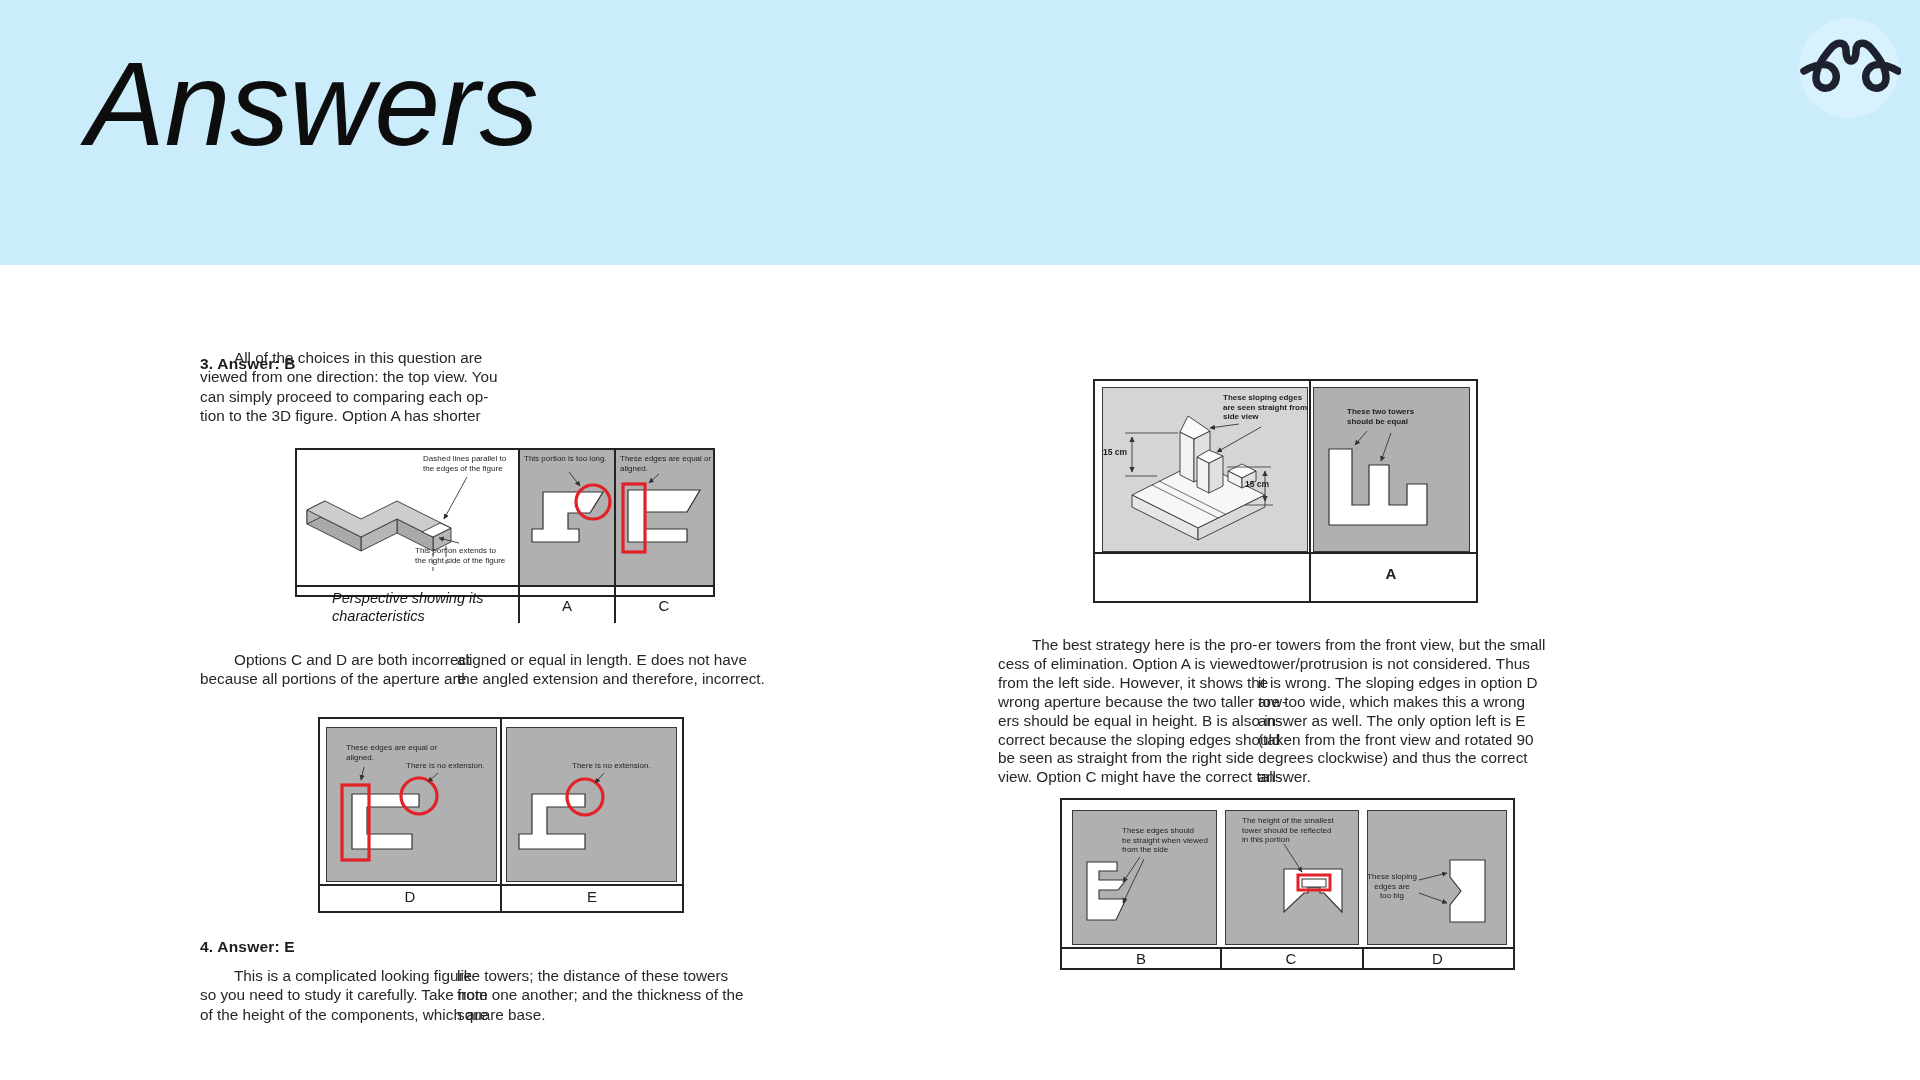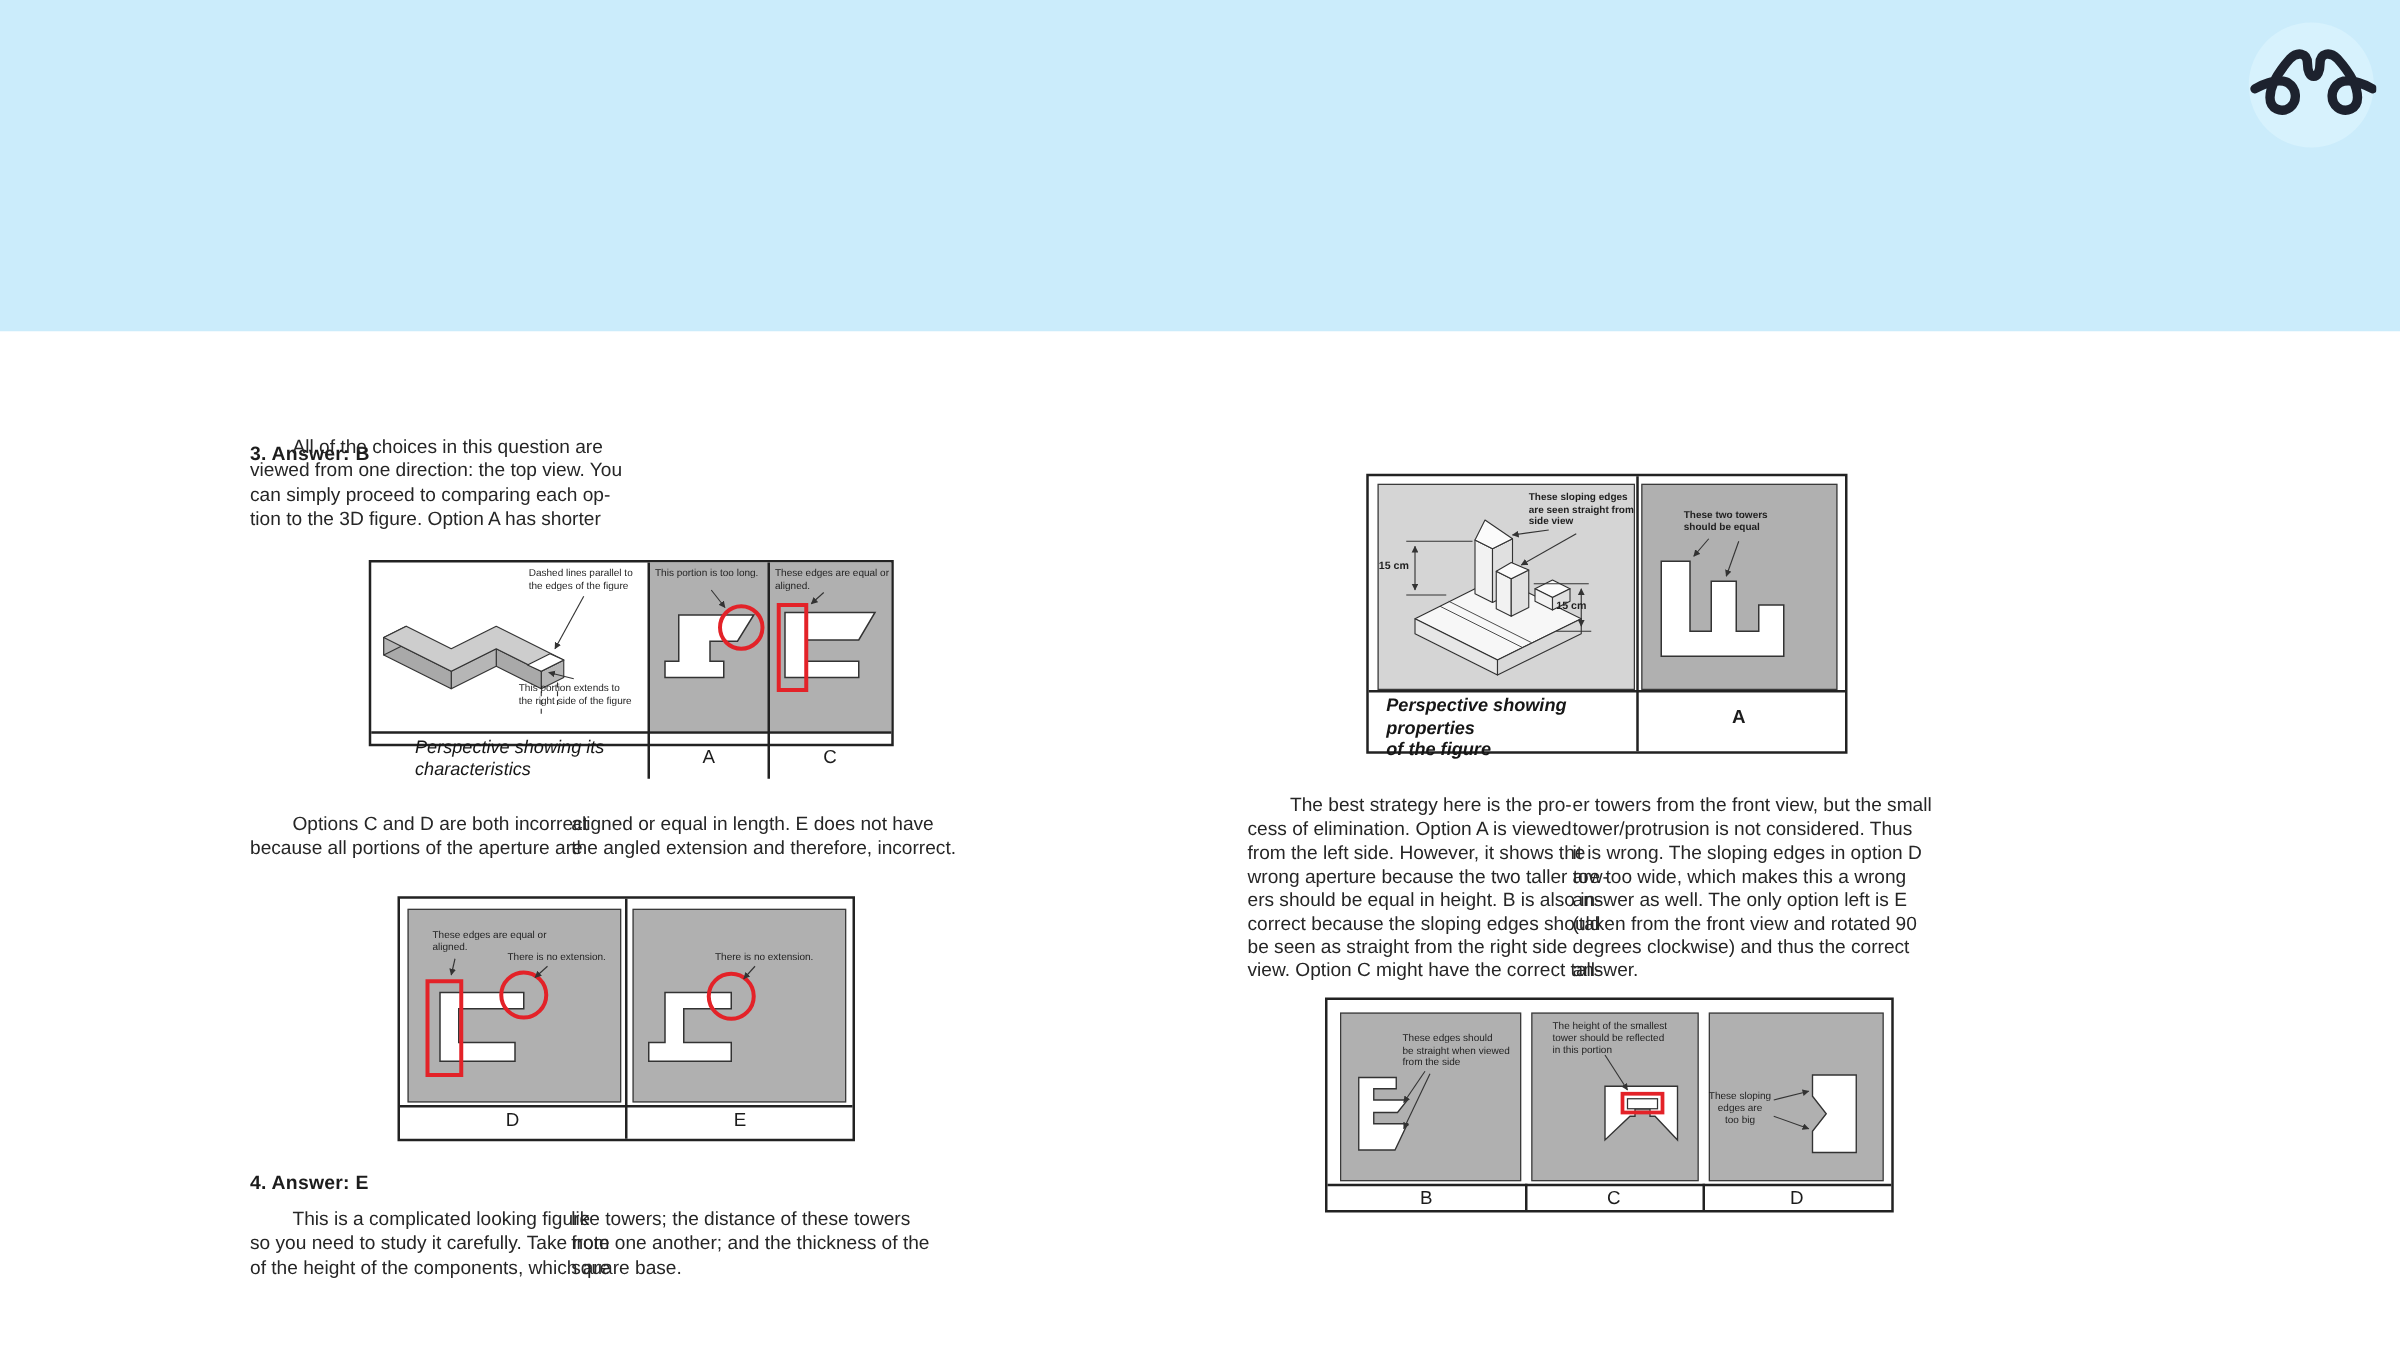--- a/index.html
+++ b/index.html
@@ -36,20 +36,21 @@
   .caption { position:absolute; font-style:italic; font-size:14.5px; line-height:17.5px; color:#161616; }
   .letter { position:absolute; font-size:15px; color:#1c1c1c; text-align:center; }
   .dimlabel { position:absolute; font-size:8.5px; color:#1f1f1f; }
 </style>
 </head>
 <body>
 
 <div class="slide">
 
   <div class="header">
+    <div class="title">Answers</div>
     <div class="logo">
       <svg width="104" height="104" viewBox="0 0 104 104">
         <circle cx="52" cy="52" r="50" fill="#d7f2fd"></circle>
         <path d="M7,55 C18,49 27,47 33,50 C41,55 41,65 35,70 C28,75 19,71 19,62
                  C19,51 27,40 35,31 C41,25 49,26 49,35 C49,41 51,45 54,45
                  C57,45 59,41 59,35 C59,26 67,25 73,31 C81,40 89,51 89,62
                  C89,71 80,75 73,70 C67,65 67,55 75,50 C81,47 90,49 101,55" fill="none" stroke="#1d222e" stroke-width="7.5" stroke-linecap="round" stroke-linejoin="round"></path>
       </svg>
     </div>
   </div>
@@ -234,24 +235,20 @@
         <div class="tline">are seen straight from</div>
         <div class="tline">side view</div>
       </div>
     <div class="dimlabel" style="left:8px; top:66px; width:34px;">15 cm</div>
     <div class="dimlabel" style="left:150px; top:98px; width:36px;">15 cm</div>
     <div class="ann" style="left:252px; top:26px; width:112px;">
         <div class="tline">These two towers</div>
         <div class="tline">should be equal</div>
       </div>
 
-    <div class="caption" style="left:14px; top:176px; width:200px;">
-        <div class="tline">Perspective showing properties</div>
-        <div class="tline">of the figure</div>
-      </div>
     <div class="letter" style="left:216px; top:184px; width:160px;">A</div>
   </div>
 
   <div class="para" style="left:998px; top:636px; width:236px; line-height:18.9px;" data-indent="true" data-last-justify="true">
       <div class="tline">The best strategy here is the pro-</div>
       <div class="tline">cess of elimination. Option A is viewed</div>
       <div class="tline">from the left side. However, it shows the</div>
       <div class="tline">wrong aperture because the two taller tow-</div>
       <div class="tline">ers should be equal in height. B is also in-</div>
       <div class="tline">correct because the sloping edges should</div>

